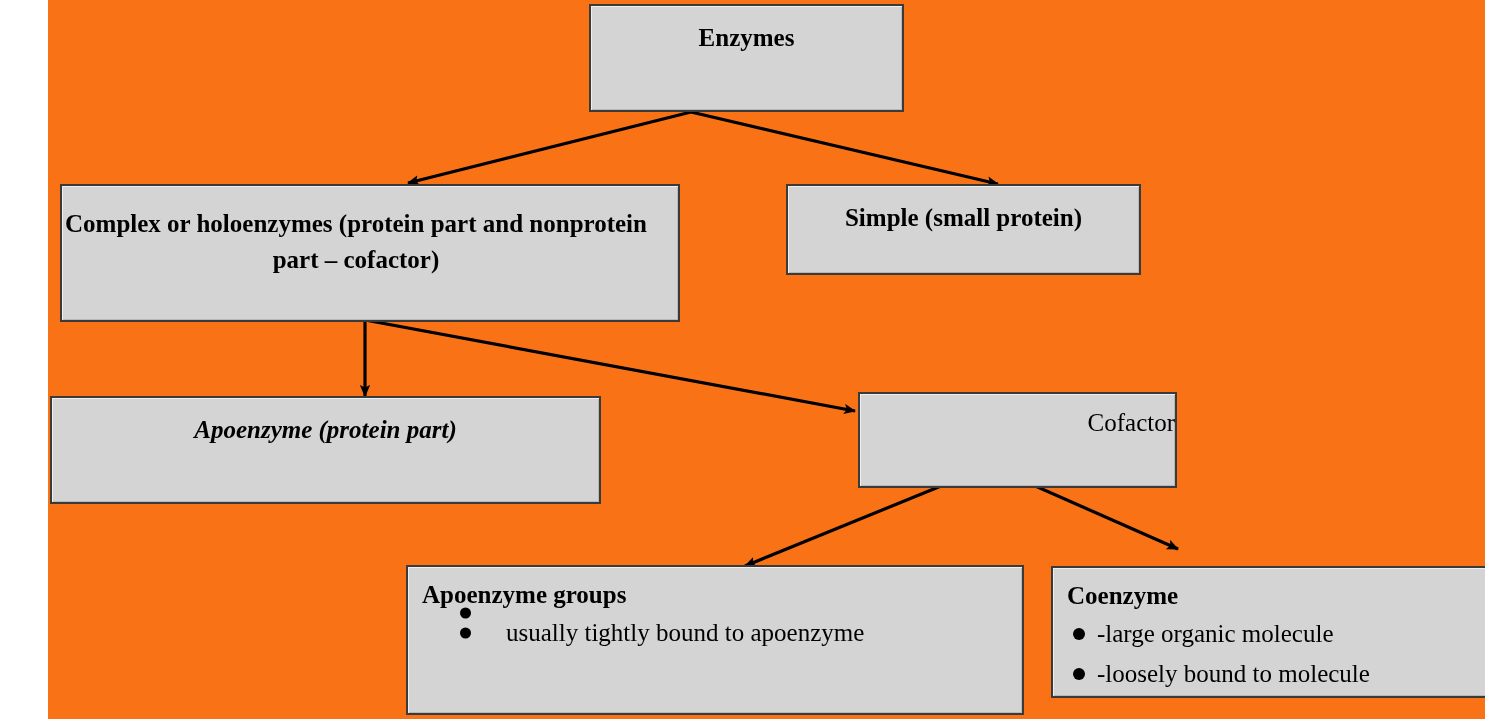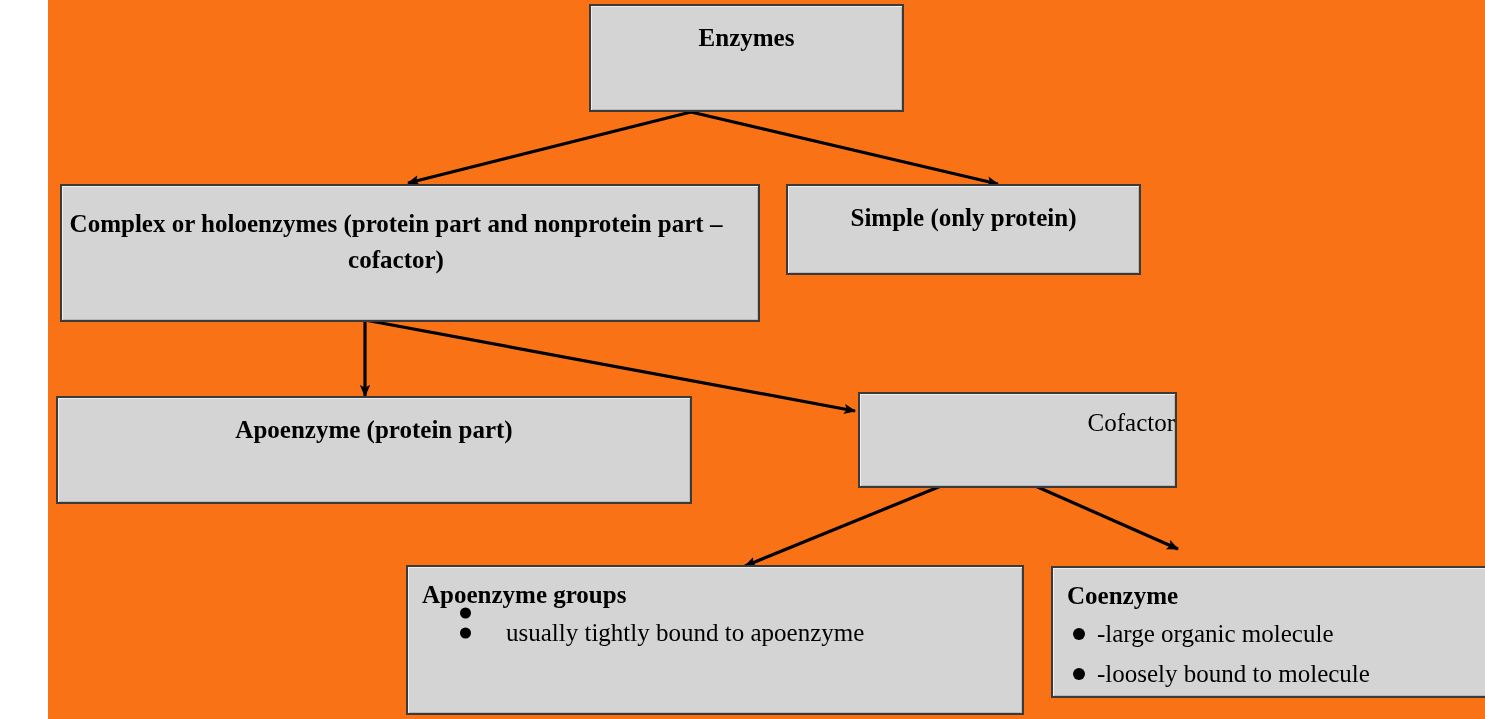--- a/index.html
+++ b/index.html
@@ -110,29 +110,29 @@
       <line x1="317" y1="320" x2="807" y2="411"></line>
       <line x1="942" y1="466" x2="697" y2="566"></line>
       <line x1="942" y1="466" x2="1130" y2="549"></line>
     </g>
   </svg>
 
   <div class="node node-title-center pad-top-16" style="left:541px; top:4px; width:315px; height:108px;">
     <span>Enzymes</span>
   </div>
 
-  <div class="node node-title-center pad-top-22" style="left:12px; top:184px; width:700px; height:138px; padding-right:28px;text-align:center;">
+  <div class="node node-title-center pad-top-22" style="left:12px; top:184px; width:620px; height:138px; padding-right:28px;text-align:center;">
     <span>Complex or holoenzymes (protein part and nonprotein part – cofactor)</span>
   </div>
 
   <div class="node node-title-center pad-top-16" style="left:738px; top:184px; width:355px; height:91px;">
-    <span>Simple (only protein)</span>
+    <span>Simple (small protein)</span>
   </div>
 
-  <div class="node node-title-center pad-top-16" style="left:8px; top:396px; width:636px; height:108px;">
+  <div class="node node-title-center pad-top-16" style="left:2px; top:396px; width:551px; height:108px;font-style:italic;">
     <span>Apoenzyme (protein part)</span>
   </div>
 
   <div class="node node-title-center light pad-top-12" style="left:810px; top:392px; width:319px; height:96px;text-align:right;">
     <span>Cofactor</span>
   </div>
 
   <div class="node listbox" style="left:358px; top:565px; width:618px; height:150px;">
     <div class="list-header">Apoenzyme groups</div>
     <ul class="bullets wide">

